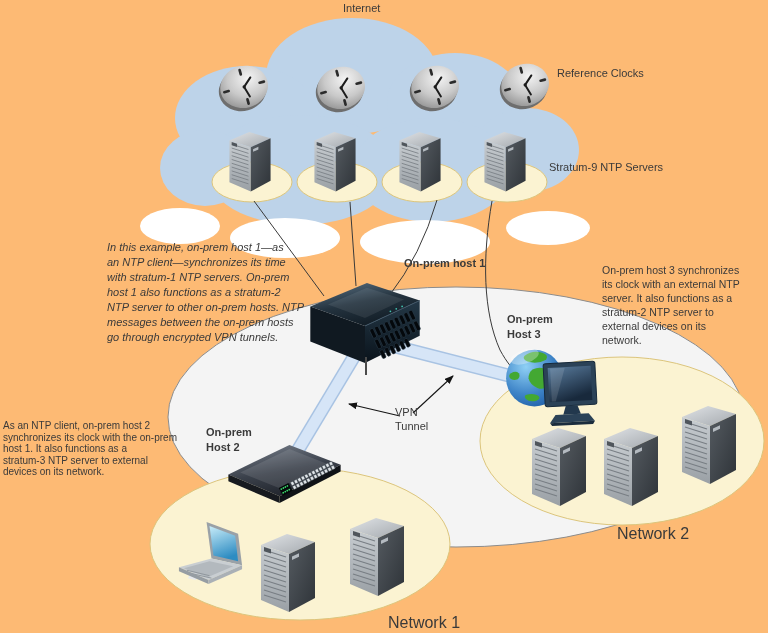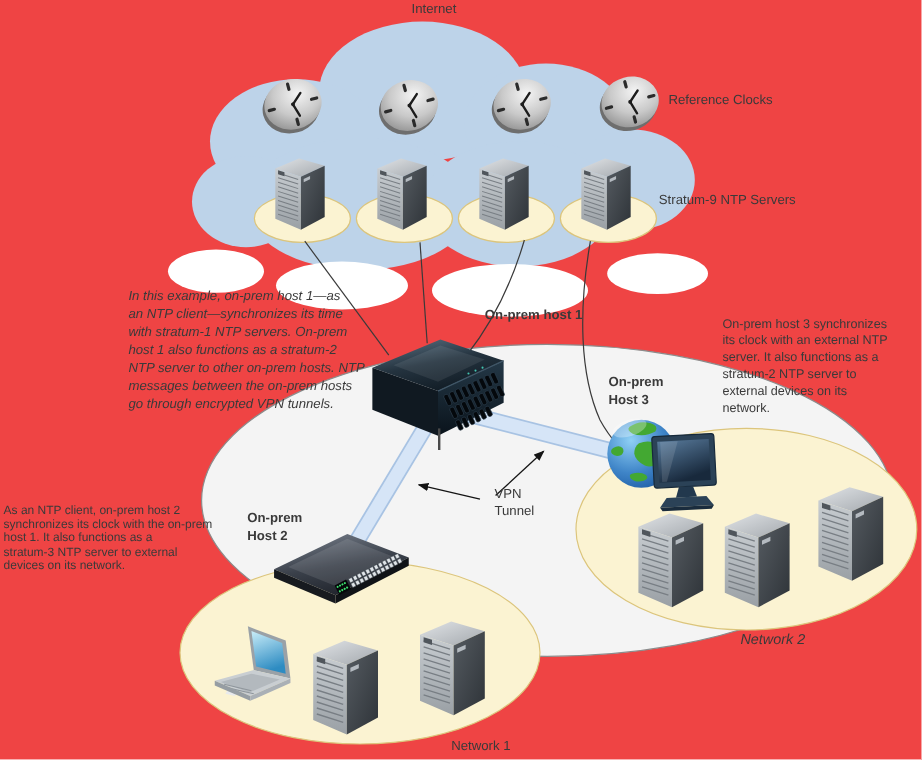--- a/index.html
+++ b/index.html
@@ -1,34 +1,34 @@
 <!DOCTYPE html>
 <html><head>
 <meta charset="utf-8">
 <style>
   html,body{margin:0;padding:0;background:#fff;}
-  .stage{position:relative;width:768px;height:633px;background:#ef4444;overflow:hidden;
+  .stage{position:relative;width:768px;height:633px;background:#fdba74;overflow:hidden;
          font-family:"Liberation Sans",sans-serif;}
   .stage svg{position:absolute;left:0;top:0;}
   .lbl{position:absolute;color:#3a3a3a;font:11px/15px "Liberation Sans",sans-serif;
        white-space:pre-line;}
   .bold{font-weight:bold;}
   .lbl-internet{left:343px;top:1px;}
-  .lbl-refclocks{left:557px;top:66px;margin-top:11px;}
+  .lbl-refclocks{left:557px;top:66px;}
   .lbl-stratumsrv{left:549px;top:160px;}
   .note-stratum{left:46px;top:148px;width:220px;}
   .note-host1{left:107px;top:240px;width:250px;font-style:italic;}
   .note-host2{left:3px;top:420px;width:230px;font-size:10px;line-height:11.5px;}
   .note-host3{left:602px;top:263px;width:185px;font-size:10.5px;line-height:14px;}
   .lbl-host1{left:404px;top:256px;text-align:center;}
   .lbl-host2{left:206px;top:425px;line-height:14.5px;}
   .lbl-host3{left:507px;top:312px;line-height:14.5px;}
-  .lbl-vpn{left:412px;top:406px;line-height:13.5px;}
-  .lbl-net1{left:376px;top:615px;font-size:11px;}
-  .lbl-net2{left:617px;top:526px;font-size:12px;font-style:italic;}
+  .lbl-vpn{left:395px;top:406px;line-height:13.5px;}
+  .lbl-net1{left:388px;top:615px;font-size:16px;}
+  .lbl-net2{left:617px;top:526px;font-size:16px;}
 </style>
 </head>
 <body>
 
 <div class="stage">
 
 <svg width="768" height="633" viewBox="0 0 768 633">
   <defs>
     <radialGradient id="gClock" cx="62%" cy="32%" r="78%">
       <stop offset="0%" stop-color="#f4f4f4"></stop>

